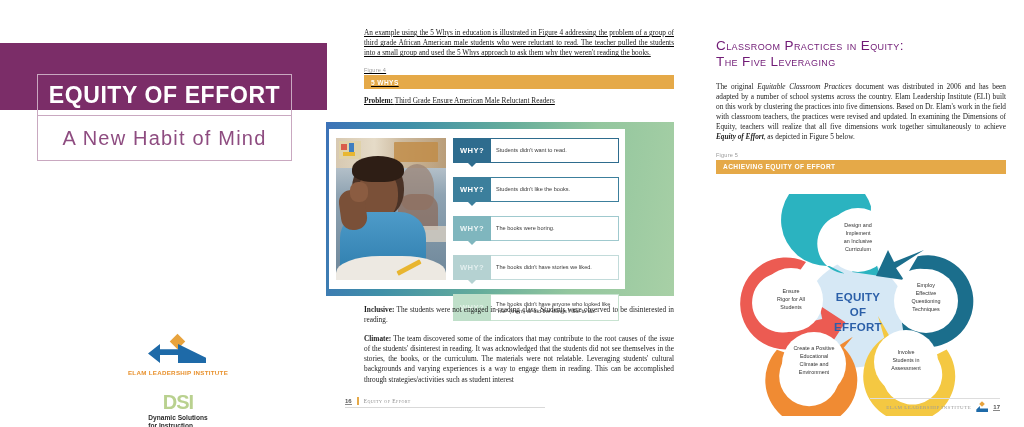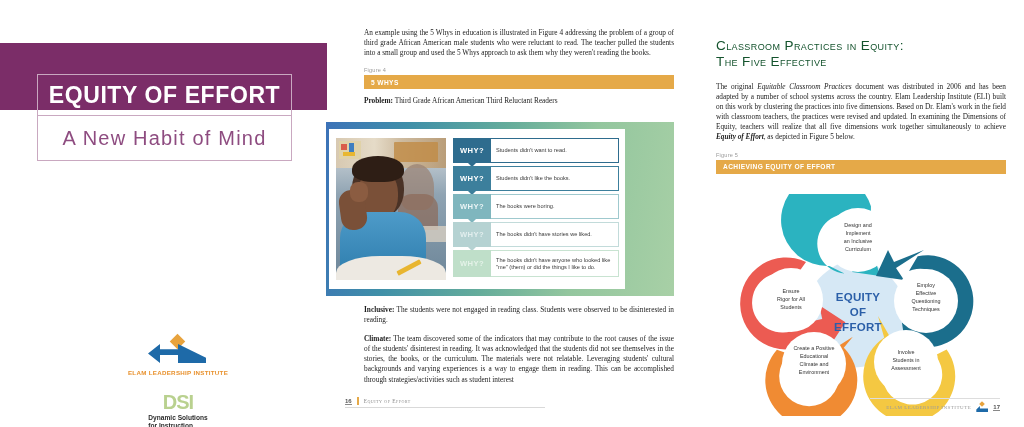--- a/index.html
+++ b/index.html
@@ -115,21 +115,21 @@
   }
   .photo-kid2b{
     position:absolute;left:62px;top:56px;width:40px;height:36px;border-radius:14px 14px 0 0;
     background:#8d6a58;opacity:.7;filter:blur(.5px);
   }
   .photo-desk2{
     position:absolute;left:70px;top:88px;width:42px;height:16px;background:#d8cfc2;opacity:.8;filter:blur(.3px);
   }
 
   .why-list{position:absolute;left:124px;top:9px;width:166px;}
-  .why-row{position:relative;display:flex;margin-bottom:3px;height:25px;}
+  .why-row{position:relative;display:flex;margin-bottom:14px;height:25px;}
   .why-tag{
     width:38px;display:flex;align-items:center;justify-content:center;
     font-size:7.6px;font-weight:bold;letter-spacing:.4px;color:#ffffff;
     flex:0 0 38px;
   }
   .why-text{
     flex:1;background:#ffffff;border:1px solid #ccd9df;border-left:none;
     display:flex;align-items:center;padding:0 5px;
     font-size:5.6px;line-height:7px;color:#3a3a3a;
     font-family:"Liberation Sans",sans-serif;box-sizing:border-box;
@@ -174,21 +174,21 @@
     background:#1E6AA8;clip-path:polygon(0 0,100% 72%,100% 100%,0 100%);}
   .eli-name{font-size:6.2px;font-weight:bold;color:#E8912D;letter-spacing:.3px;white-space:nowrap;}
   .dsi{display:flex;align-items:center;justify-content:center;gap:2px;margin-top:16px;flex-direction:column;}
   .dsi-mark{font-size:20px;font-weight:bold;color:#B9D18F;letter-spacing:-1px;line-height:1;}
   .dsi-txt{font-size:6.6px;font-weight:bold;color:#2d2d2d;line-height:8px;text-align:left;}
 
   
   .right-page{position:absolute;left:683px;top:0;width:341px;height:427px;background:#fff;}
   .rp-inner{position:absolute;left:33px;top:0;width:290px;}
   h1.rh{
-    margin:38px 0 12px 0;color:#14532d;font-size:13.5px;line-height:16px;
+    margin:38px 0 12px 0;color:#701a75;font-size:13.5px;line-height:16px;
     font-weight:normal;font-variant:small-caps;letter-spacing:.4px;
   }
 
   
   .wheel{position:absolute;left:728px;top:194px;width:260px;height:222px;}
   .wheel svg{width:100%;height:100%;display:block;}
   .wlbl{
     font-family:"Liberation Sans",sans-serif;font-size:5.4px;fill:#333;
     text-anchor:middle;
   }
@@ -219,27 +219,27 @@
   <div class="left-page">
 
     <div class="purple-band"></div>
     <div class="title-box">
       <span class="t">EQUITY OF EFFORT</span>
     </div>
     <div class="subtitle-box">
       <span class="s">A New Habit of Mind</span>
     </div>
 
-    <div class="body-col" style="top:28px;">
+    <div class="body-col" style="top:28px;text-decoration:underline;">
       <p class="body">An example using the 5 Whys in education is illustrated in Figure 4 addressing the problem of a group of third grade African American male students who were reluctant to read. The teacher pulled the students into a small group and used the 5 Whys approach to ask them why they weren't reading the books.</p>
       <p class="fig-label">Figure 4</p>
       <div class="fig-bar">5 WHYS</div>
       <p class="body">
         <b>Problem:</b>
-        <span>Third Grade African American Third Reluctant Readers</span>
+        <span>Third Grade Ensure American Male Reluctant Readers</span>
       </p>
     </div>
 
     <div class="whys-fig">
       <div class="whys-inner">
 
         <div class="whys-photo">
           <div class="photo-bg"></div>
           <div class="photo-board"></div>
           <div class="photo-board2"></div>
@@ -332,21 +332,21 @@
           <span>for Instruction</span>
         </span>
       </div>
     </div>
   </div>
 
   <div class="right-page">
     <div class="rp-inner">
       <h1 class="rh">
         <span>Classroom Practices in Equity:</span><br>
-        <span>The Five Effective</span>
+        <span>The Five Leveraging</span>
       </h1>
       <p class="body">
         <span>The original </span><i>Equitable Classroom Practices</i><span> document was distributed in 2006 and has been adapted by a number of school systems across the country. Elam Leadership Institute (ELI) built on this work by clustering the practices into five dimensions. Based on Dr. Elam's work in the field with classroom teachers, the practices were revised and updated. In examining the Dimensions of Equity, teachers will realize that all five dimensions work together simultaneously to achieve </span><b><i>Equity of Effort</i></b><span>, as depicted in Figure 5 below.</span>
       </p>
       <p class="fig-label">Figure 5</p>
       <div class="fig-bar">ACHIEVING EQUITY OF EFFORT</div>
     </div>
   </div>
 
   <div class="wheel">

